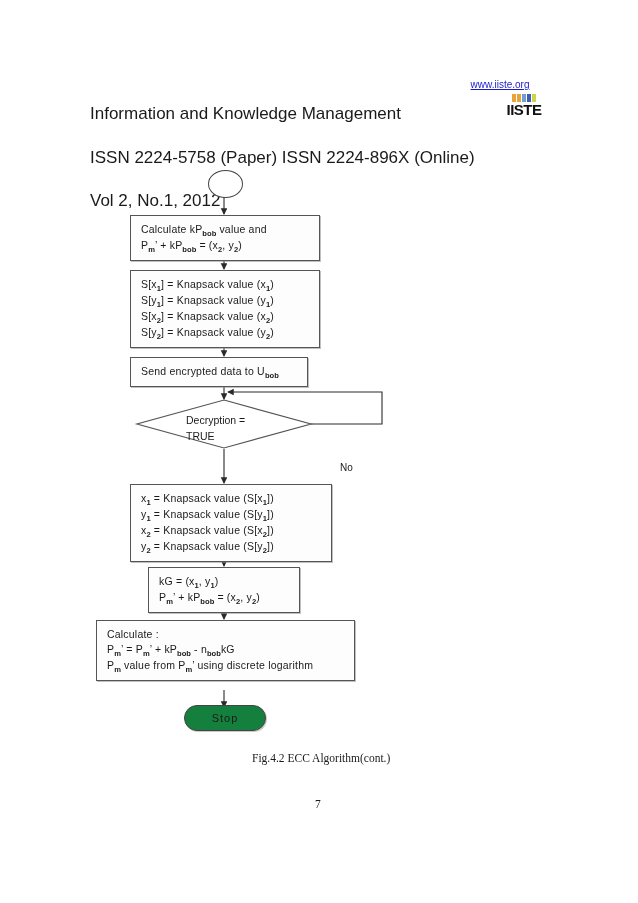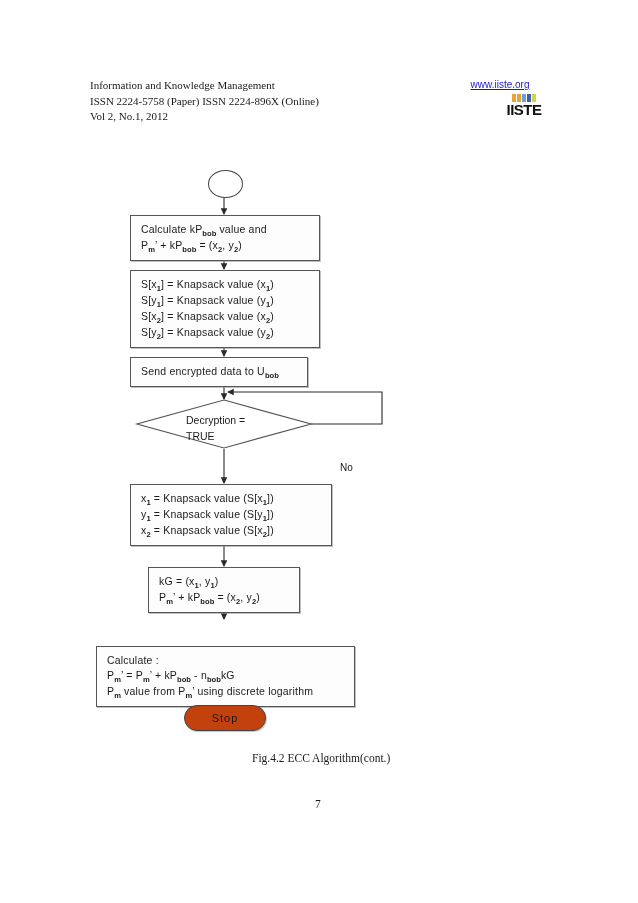--- a/index.html
+++ b/index.html
@@ -25,25 +25,26 @@
   }
 
   
   .header {
     position: absolute;
     left: 90px;
     top: 78px;
     width: 460px;
   }
   .hdr-lines {
-    font-family: Liberation Serif, serif;
-    font-size: 11px;
+    font-family: Liberation Sans, sans-serif;
+    font-size: 17px;
     line-height: 15.5px;
     color: #1a1a1a;
     white-space: nowrap;
+    margin-top: 28px;
   }
   .hdr-right {
     position: absolute;
     right: 0;
     top: 0;
     text-align: center;
     width: 100px;
   }
   .hdr-url {
     font-family: Liberation Sans, sans-serif;
@@ -126,21 +127,21 @@
   .ellipse-start {
     position: absolute;
     border: 1.2px solid #444;
     border-radius: 50%;
     background: #fff;
   }
   .terminator {
     position: absolute;
     border: 1.4px solid #444;
     border-radius: 22px;
-    background: #c2410c;
+    background: #15803d;
     display: flex;
     align-items: center;
     justify-content: center;
     font-family: "Liberation Sans", sans-serif;
     font-size: 11px;
     letter-spacing: 1px;
     color: #1a1a1a;
     box-shadow: 1px 1px 0 rgba(150,150,150,0.5);
   }
 
@@ -256,28 +257,29 @@
     <div>Decryption =</div>
     <div>TRUE</div>
   </div>
   <div class="edge-label" style="left:340px; top:416px;">No</div>
   <div class="edge-label" style="left:229px; top:458px;">Yes</div>
 
   <div class="node node-pad" style="left:130px; top:484px; width:202px;">
     <div class="line">x<sub>1</sub> = Knapsack value (S[x<sub>1</sub>])</div>
     <div class="line">y<sub>1</sub> = Knapsack value (S[y<sub>1</sub>])</div>
     <div class="line">x<sub>2</sub> = Knapsack value (S[x<sub>2</sub>])</div>
+    <div class="line">y<sub>2</sub> = Knapsack value (S[y<sub>2</sub>])</div>
   </div>
 
   <div class="node node-pad" style="left:148px; top:567px; width:152px;">
     <div class="line">kG = (x<sub>1</sub>, y<sub>1</sub>)</div>
     <div class="line">P<sub>m</sub>’ + kP<sub>bob</sub> = (x<sub>2</sub>, y<sub>2</sub>)</div>
   </div>
 
-  <div class="node node-pad" style="left:96px; top:620px; width:259px;margin-top:26px;">
+  <div class="node node-pad" style="left:96px; top:620px; width:259px;">
     <div class="line">Calculate :</div>
     <div class="line">P<sub>m</sub>’ = P<sub>m</sub>’ + kP<sub>bob</sub> - n<sub>bob</sub>kG</div>
     <div class="line">P<sub>m</sub> value from P<sub>m</sub>’ using discrete logarithm</div>
   </div>
 
   <div class="terminator" style="left:184px; top:705px; width:80px; height:24px;">
     <span>Stop</span>
   </div>
 
   <div class="caption" style="left:252px; top:752px;">Fig.4.2 ECC Algorithm(cont.)</div>

